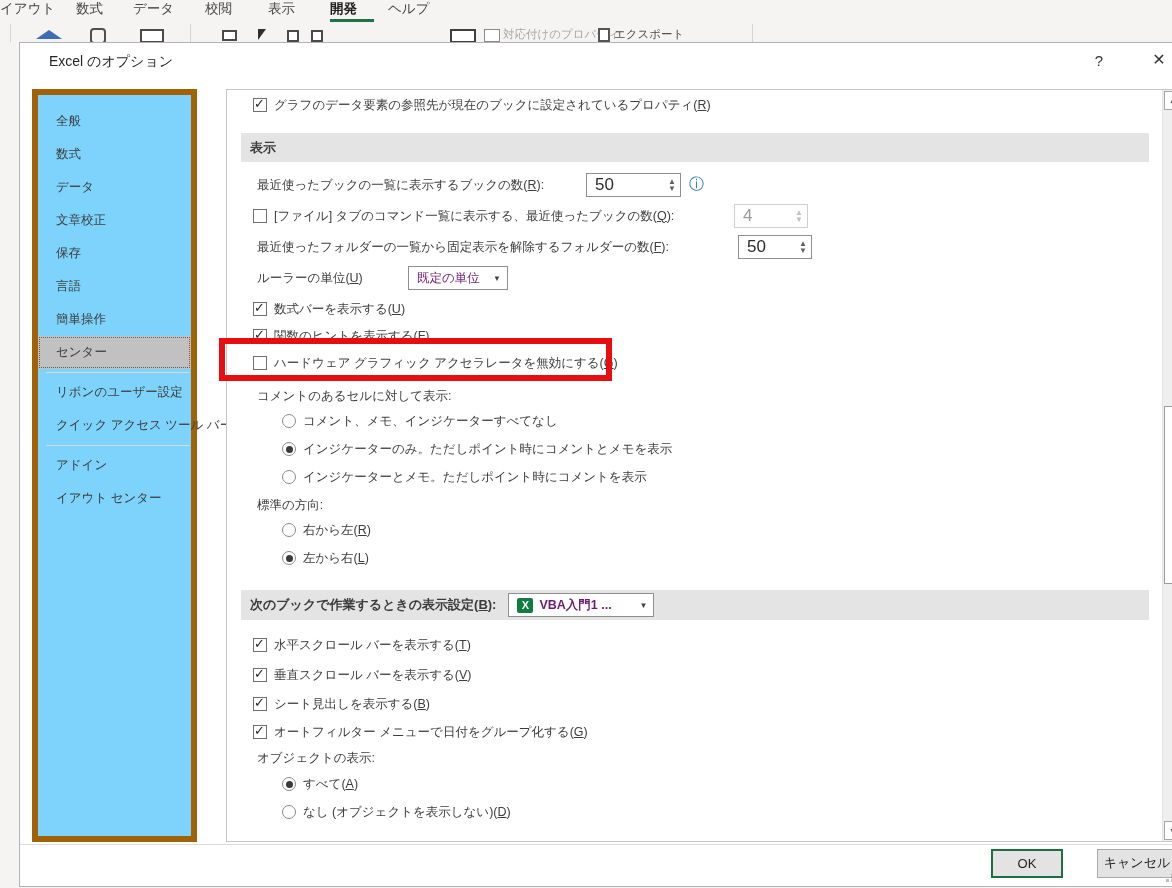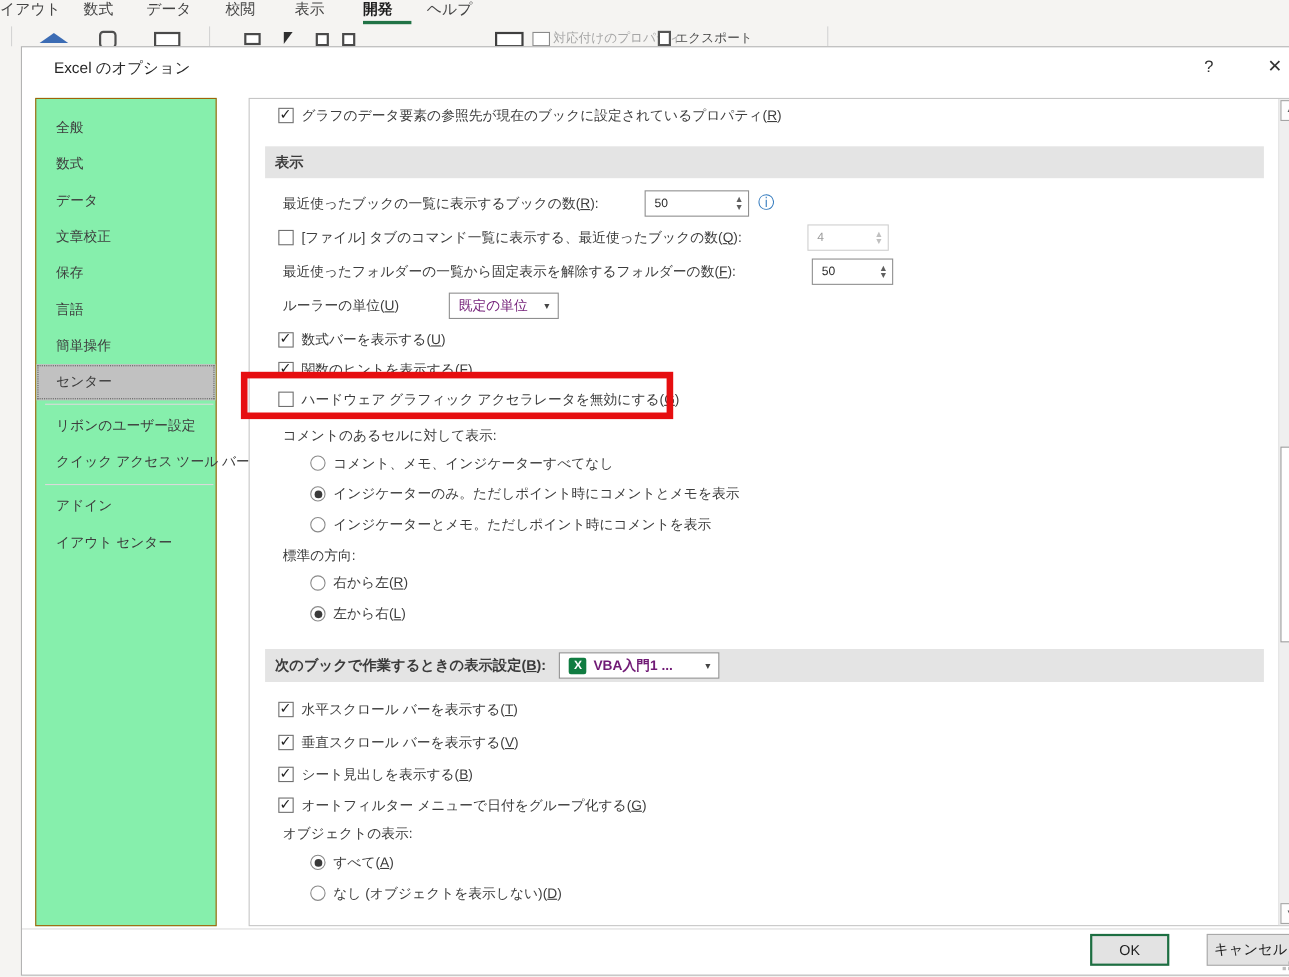--- a/index.html
+++ b/index.html
@@ -27,42 +27,42 @@
   .striptext{position:absolute;top:5px;font-size:11.5px;white-space:nowrap;}
   .gray{color:#a6a6a6;} .dark{color:#4a4a4a;}
 
   
   .dialog{position:absolute;left:19px;top:42px;width:1165px;height:845px;background:#fff;border:1px solid var(--dialog-border);}
   .dlg-title{position:absolute;left:29px;top:10px;font-size:14px;color:#262626;}
   .dlg-help{position:absolute;left:1068px;top:9px;width:22px;height:22px;text-align:center;font-size:15px;color:#333;cursor:pointer;}
   .dlg-close{position:absolute;left:1126px;top:7px;width:26px;height:24px;text-align:center;font-size:16px;color:#333;cursor:pointer;}
 
   
-  .sidebar{position:absolute;left:12px;top:46px;width:165px;height:753px;background:#86efac;border:1px solid #a16207;padding-top:10px;}
+  .sidebar{position:absolute;left:12px;top:46px;width:165px;height:753px;background:#7dd3fc;border:6px solid #a16207;padding-top:10px;}
   .sb-item{height:33px;display:flex;align-items:center;padding-left:18px;font-size:12.5px;color:#3d3d3d;cursor:pointer;white-space:nowrap;}
   .sb-item.sel{background:var(--sidebar-selected);outline:1px dotted #5f5f5f;outline-offset:-2px;}
   .sb-div{height:1px;background:#dadada;margin:3px 2px 3px 8px;}
 
   
   .panel{position:absolute;left:206px;top:46px;width:957px;height:753px;background:#fff;border:1px solid #c6c6c6;}
   .row{position:absolute;height:22px;display:flex;align-items:center;gap:7px;white-space:nowrap;}
   .lbl{color:var(--text);}
   u{text-decoration:underline;}
 
   .secbar{position:absolute;left:14px;width:908px;height:29px;background:var(--section-bar);display:flex;align-items:center;padding-left:9px;font-weight:bold;font-size:13px;color:#3b3b3b;gap:12px;}
 
   .cb{position:relative;width:14px;height:14px;border:1px solid #707070;background:#fff;flex:none;cursor:pointer;}
   .cb .mark{display:none;position:absolute;left:0;top:-2px;font-size:13px;line-height:14px;color:#1f1f1f;}
   .cb.on .mark{display:block;}
   .radio{width:14px;height:14px;border:1px solid #8a8a8a;border-radius:50%;background:#fff;display:flex;align-items:center;justify-content:center;flex:none;cursor:pointer;}
   .radio .dot{display:none;width:7px;height:7px;border-radius:50%;background:#3a3a3a;}
   .radio.on .dot{display:block;}
 
   .spin{position:absolute;top:-1px;height:24px;border:1px solid #8f8f8f;background:#fff;display:flex;align-items:center;cursor:text;}
-  .spin .val{flex:1;padding-left:8px;font-size:11px;color:#2b2b2b;}
+  .spin .val{flex:1;padding-left:8px;font-size:17px;color:#2b2b2b;}
   .spin .arrows{width:16px;display:flex;flex-direction:column;align-items:center;justify-content:center;line-height:7px;font-size:8px;color:#5f5f5f;cursor:pointer;}
   .spin.dis{border-color:#cfcfcf;}
   .spin.dis .val{color:var(--disabled-text);}
   .spin.dis .arrows{color:#c0c0c0;}
   .info{position:absolute;top:1px;font-size:15px;color:var(--info-blue);cursor:pointer;}
 
   .combo{position:absolute;top:-1px;height:24px;border:1px solid #8f8f8f;background:#fff;display:flex;align-items:center;padding:0 6px 0 8px;gap:6px;cursor:pointer;}
   .combo .val{flex:1;font-size:12.5px;color:#701a75;overflow:hidden;}
   .combo .arr{font-size:8px;color:#444;}
   .combo.inbar{position:relative;top:0;}

